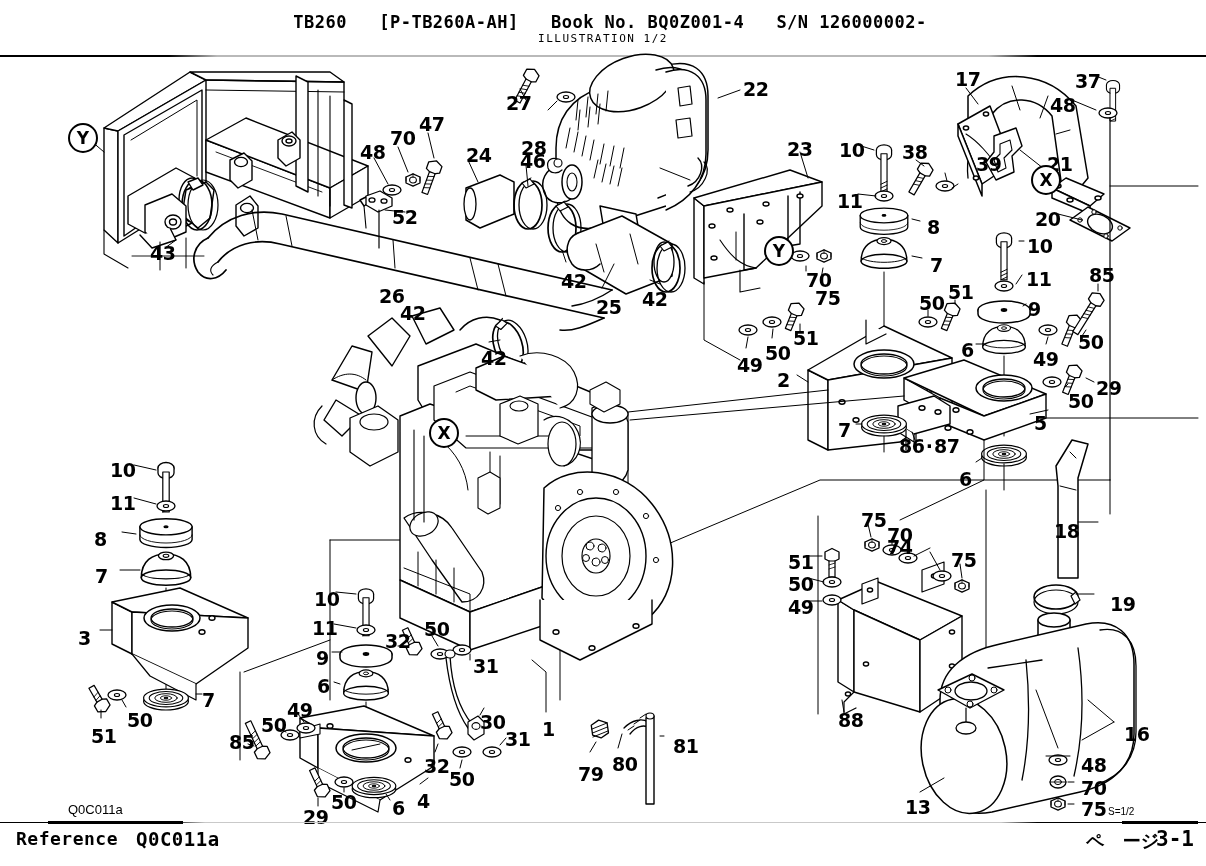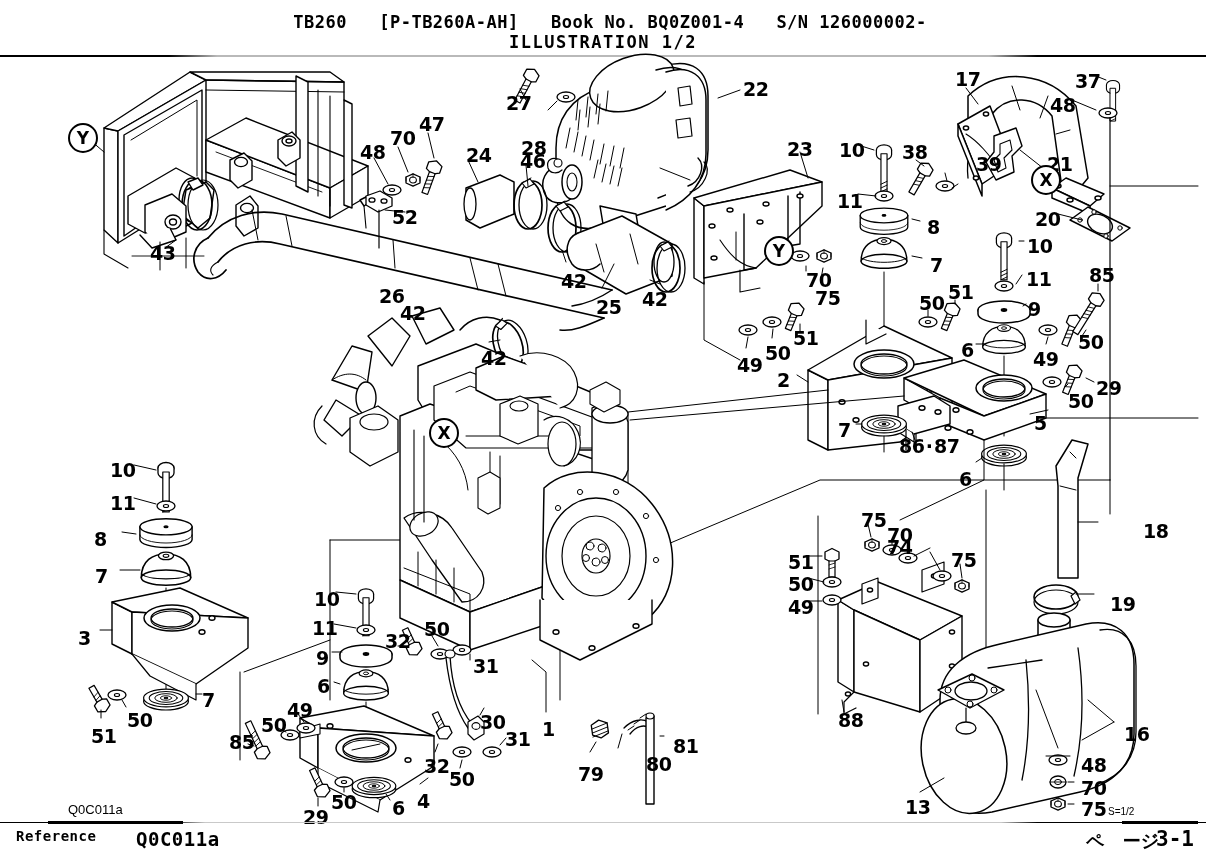--- a/index.html
+++ b/index.html
@@ -23,21 +23,21 @@
     text-align:center;
     font-size:17px; font-weight:bold;
     letter-spacing:0.5px;
     font-family:"DejaVu Sans Mono", monospace;
     white-space:pre;
     padding-left:7px;
   }
   .hdr-line2{
     position:absolute; top:32px; left:0; width:1206px;
     text-align:center;
-    font-size:17px; font-weight:bold;
+    font-size:11px; font-weight:normal;
     letter-spacing:1.5px;
     font-family:"DejaVu Sans Mono", monospace;
   }
   .rule-top{
     position:absolute; left:0; top:55px; width:1206px; height:2px;
     background:linear-gradient(to right,#000 0,#000 14%,#b9b9b9 18%,#b9b9b9 82%,#000 86%,#000 100%);
   }
   .rule-bottom{
     position:absolute; left:0; top:822px; width:1206px; height:1px;
     background:linear-gradient(to right,#000 0,#000 14%,#c9c9c9 17%,#c9c9c9 83%,#000 86%,#000 100%);
@@ -48,21 +48,21 @@
   .rule-pg{
     position:absolute; left:1122px; top:821px; width:76px; height:3px; background:#000;
   }
 
   
   .ftr{
     position:absolute;
     font-weight:bold;
     font-family:"DejaVu Sans Mono", monospace;
   }
-  .ftr-ref   { left:16px;  top:828px; font-size:14px; letter-spacing:0.5px;}
+  .ftr-ref   { left:16px;  top:828px; font-size:18px; letter-spacing:0.5px;}
   .ftr-refval{ left:136px; top:828px; font-size:19px; letter-spacing:0.5px;}
   .ftr-pagejp{ left:1086px;top:829px; font-size:18px;}
   .ftr-pageno{ left:1156px;top:827px; font-size:21px;}
   .code-small{
     position:absolute; left:68px; top:802px;
     font-size:13px; font-family:"Liberation Sans",sans-serif; font-weight:normal;
   }
   .scale-small{
     position:absolute; left:1108px; top:806px;
     font-size:10px; font-family:"Liberation Sans",sans-serif; font-weight:normal;
@@ -946,31 +946,31 @@
       <div class="num" style="left: 303px; top: 808px;">29</div>
       <div class="num" style="left: 331px; top: 793px;">50</div>
       <div class="num" style="left: 392px; top: 799px;">6</div>
       <div class="num" style="left: 417px; top: 792px;">4</div>
       <div class="num" style="left: 424px; top: 757px;">32</div>
       <div class="num" style="left: 449px; top: 770px;">50</div>
       <div class="num" style="left: 480px; top: 713px;">30</div>
       <div class="num" style="left: 505px; top: 730px;">31</div>
       <div class="num" style="left: 542px; top: 720px;">1</div>
       <div class="num" style="left: 578px; top: 765px;">79</div>
-      <div class="num" style="left: 612px; top: 755px; margin-left: 34px;">80</div>
+      <div class="num" style="left: 612px; top: 755px;">80</div>
       <div class="num" style="left: 673px; top: 737px;">81</div>
       <div class="num" style="left: 788px; top: 553px;">51</div>
       <div class="num" style="left: 788px; top: 575px;">50</div>
       <div class="num" style="left: 788px; top: 598px;">49</div>
       <div class="num" style="left: 861px; top: 511px;">75</div>
       <div class="num" style="left: 887px; top: 526px;">70</div>
       <div class="num" style="left: 887px; top: 538px;">74</div>
       <div class="num" style="left: 951px; top: 551px;">75</div>
       <div class="num" style="left: 838px; top: 711px;">88</div>
-      <div class="num" style="left: 1143px; top: 522px;">18</div>
+      <div class="num" style="left: 1054px; top: 522px;">18</div>
       <div class="num" style="left: 1110px; top: 595px;">19</div>
       <div class="num" style="left: 1124px; top: 725px;">16</div>
       <div class="num" style="left: 905px; top: 798px;">13</div>
       <div class="num" style="left: 1081px; top: 756px;">48</div>
       <div class="num" style="left: 1081px; top: 779px;">70</div>
       <div class="num" style="left: 1081px; top: 800px;">75</div>
     </div>
   <div id="circles">
       <div class="circ" style="left: 68px; top: 123px;">Y</div>
       <div class="circ" style="left: 764px; top: 236px;">Y</div>

